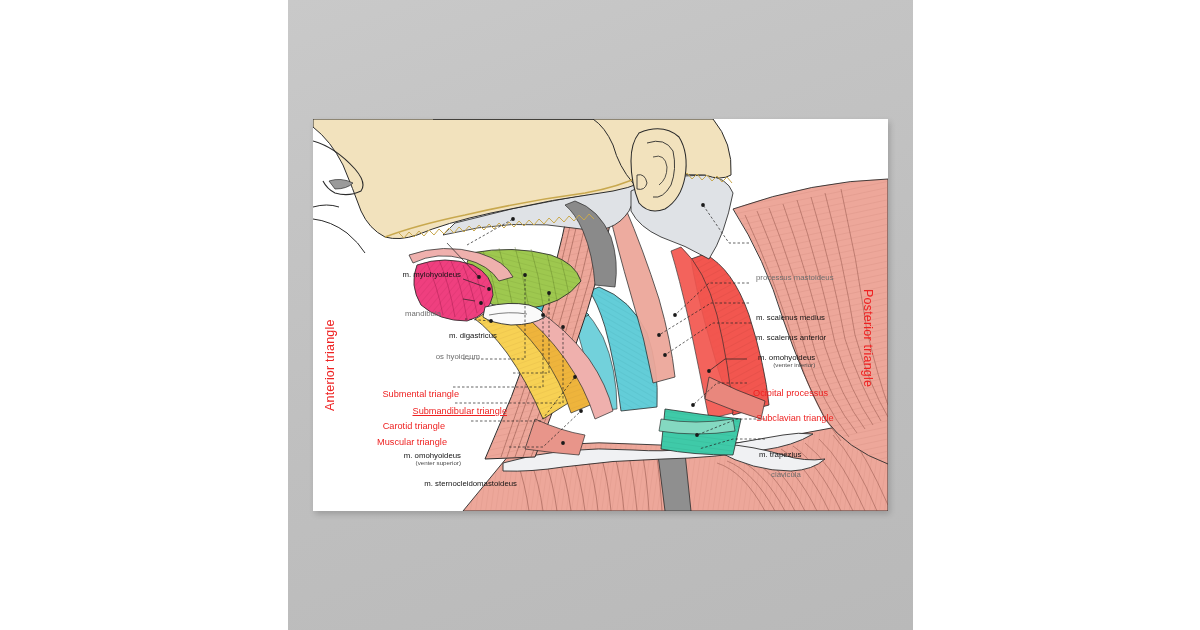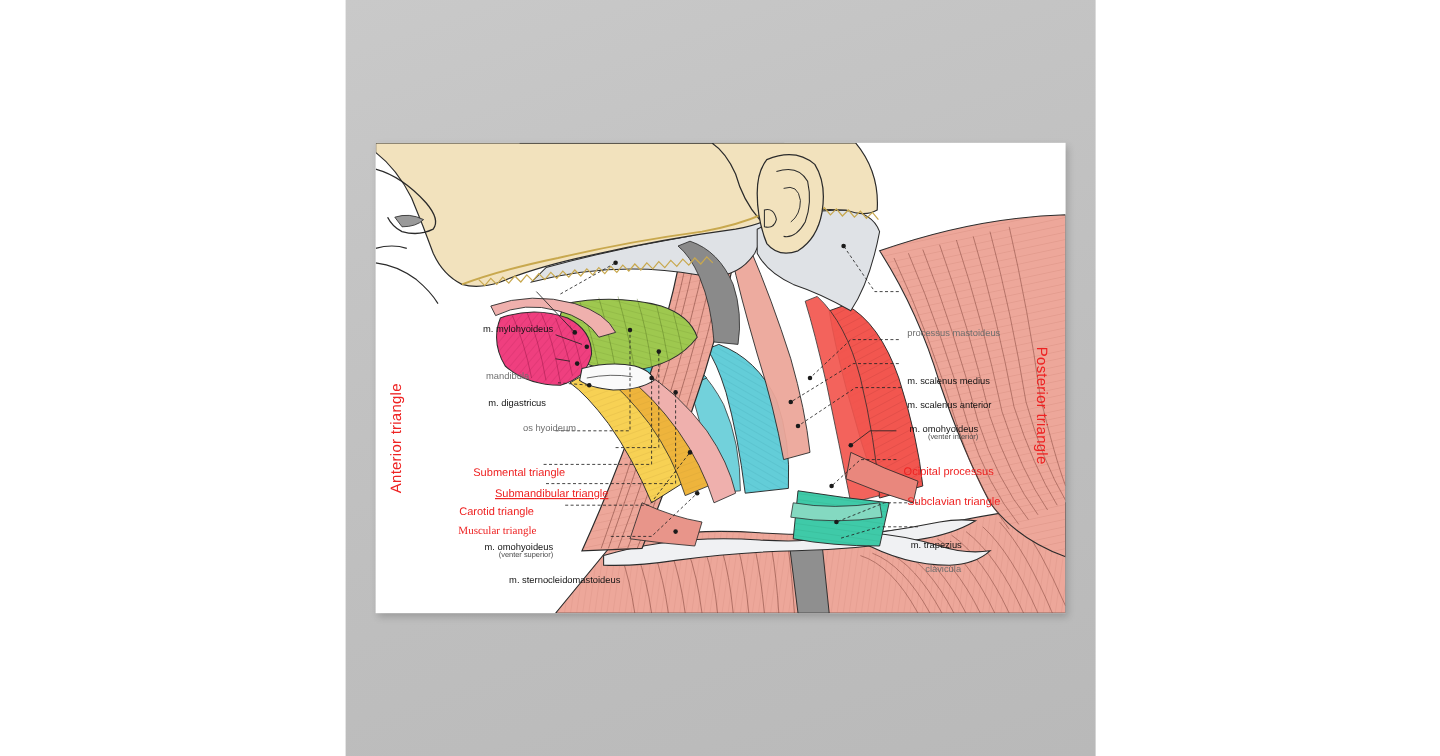--- a/index.html
+++ b/index.html
@@ -312,41 +312,41 @@
     <div class="side right" style="left:562px; top:170px;">Posterior triangle</div>
 
     <div class="lbl black r" style="left:0px; top:114px; width:148px;">
       <span>m. mylohyoideus</span>
     </div>
 
     <div class="lbl grey r" style="left:0px; top:153px; width:128px;">
       <span>mandibula</span>
     </div>
 
-    <div class="lbl black r" style="left:0px; top:175px; width:142px;">
+    <div class="lbl black r" style="left:0px; top:175px; width:142px;padding-left:42px;">
       <span>m. digastricus</span>
     </div>
 
     <div class="lbl grey r" style="left:0px; top:196px; width:167px;">
       <span>os hyoideum</span>
     </div>
 
-    <div class="lbl red r" style="left:16px; top:233px; width:142px;">
+    <div class="lbl red r" style="left:4px; top:233px; width:142px;">
       <span>Submental triangle</span>
     </div>
 
     <div class="lbl red r" style="left:0px; top:250px; width:194px;text-decoration:underline;">
       <span>Submandibular triangle</span>
     </div>
 
     <div class="lbl red r" style="left:0px; top:265px; width:132px;">
       <span>Carotid triangle</span>
     </div>
 
-    <div class="lbl red r" style="left:0px; top:281px; width:134px;font-family:Liberation Serif, serif;">
+    <div class="lbl red r" style="left:0px; top:281px; width:134px;">
       <span>Muscular triangle</span>
     </div>
 
     <div class="lbl black r" style="left:0px; top:295px; width:148px;">
       <span>m. omohyoideus</span>
       <span class="sub">(venter superior)</span>
     </div>
 
     <div class="lbl black r" style="left:0px; top:323px; width:204px;">
       <span>m. sternocleidomastoideus</span>

